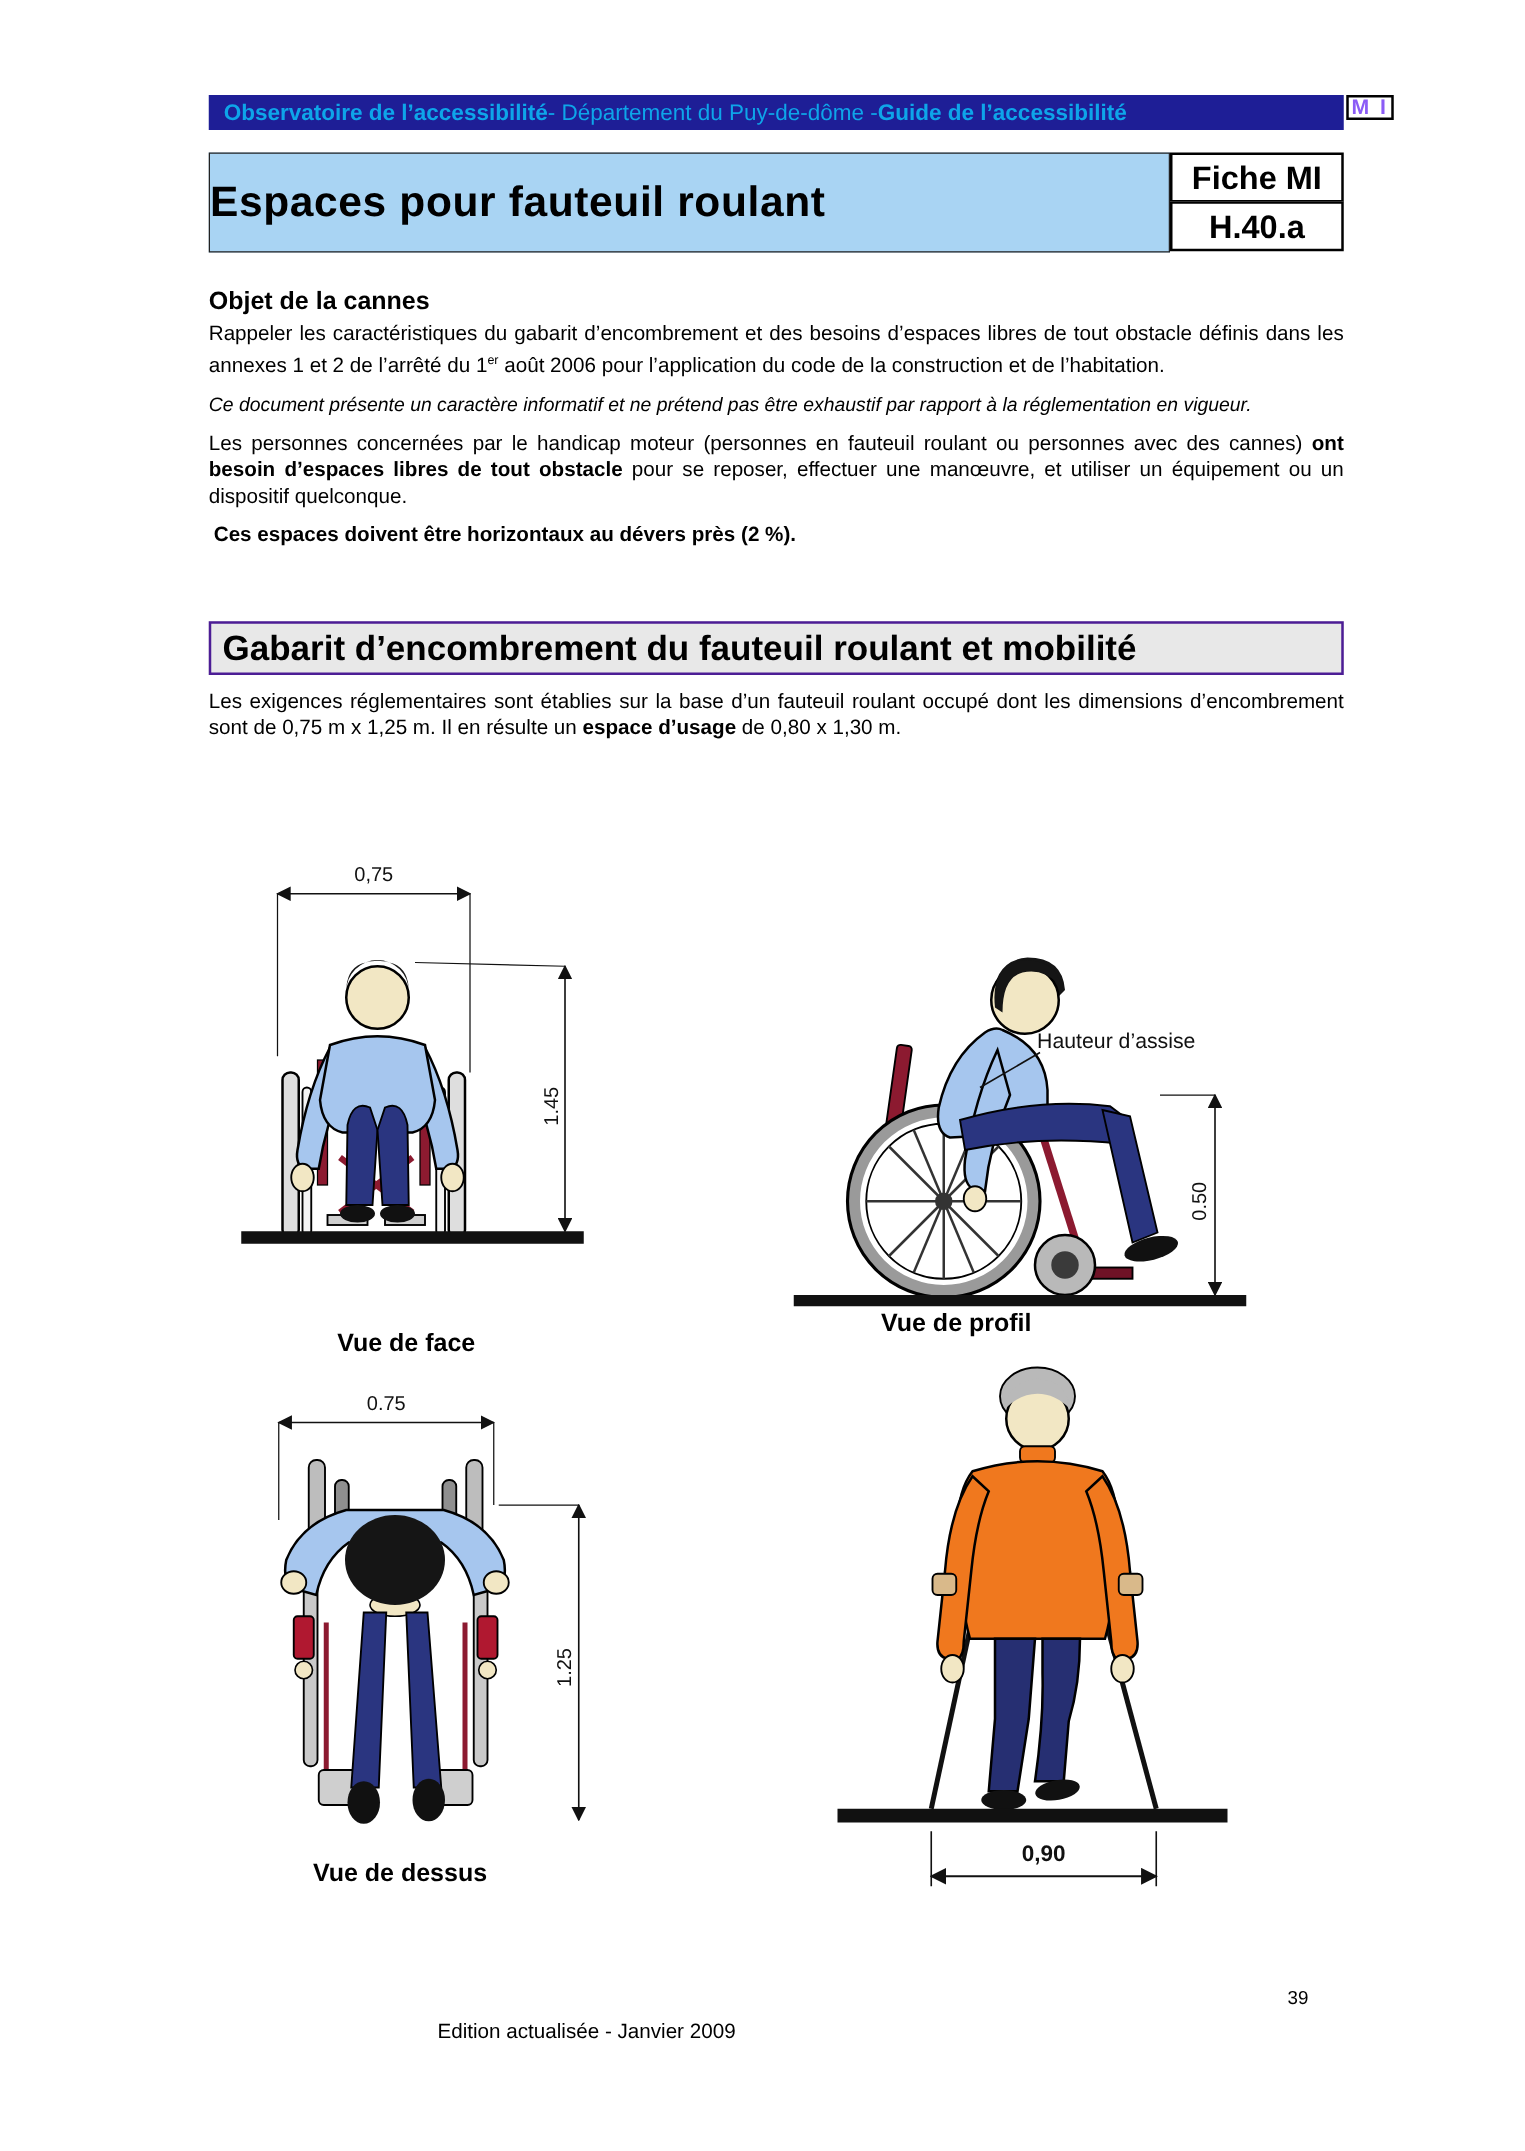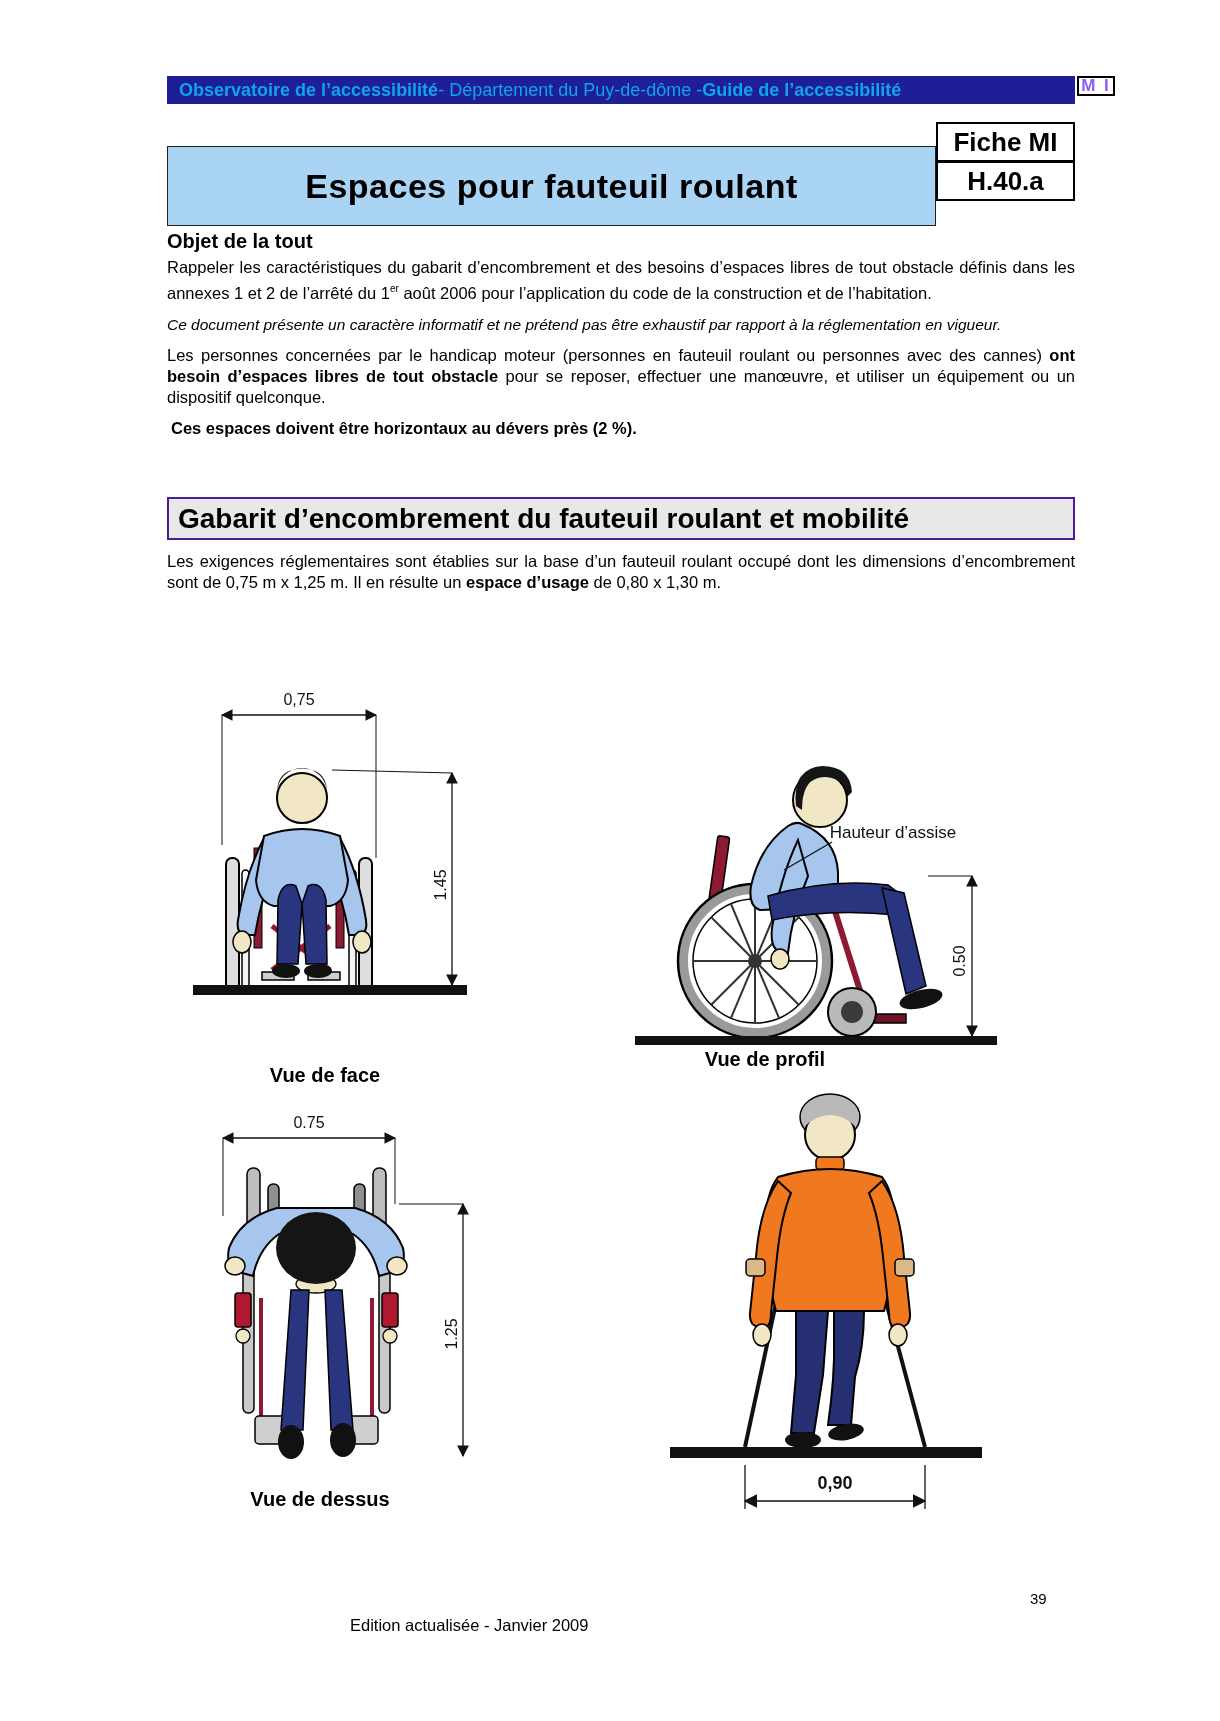--- a/index.html
+++ b/index.html
@@ -22,21 +22,21 @@
     left:1077px; top:76px; width:38px; height:20px;
     background:#fff; border:2px solid #000; color:#8b5cf6;
     display:flex; align-items:center; justify-content:center;
     font-weight:bold; font-size:17px; letter-spacing:2px;
   }
 
   
   .title-box {
     left:167px; top:122px; width:769px; height:80px;
     background:var(--title_blue,#a9d4f3); border:1px solid #222;
-    display:flex; align-items:center; justify-content:center;margin-top:24px;
+    display:flex; align-items:center; justify-content:flex-start;
   }
   .title-box .t { font-size:34px; font-weight:bold; letter-spacing:0.5px; }
   .fiche-cell {
     left:936px; width:139px; height:40px; background:#fff; border:2px solid #000;
     display:flex; align-items:center; justify-content:center;
     font-weight:bold; font-size:26px;
   }
   .fiche-1 { top:122px; }
   .fiche-2 { top:161px; }
 
@@ -82,21 +82,21 @@
 </div>
 <div class="abs mi-badge">M I</div>
 
 <div class="abs title-box">
   <span class="t">Espaces pour fauteuil roulant</span>
 </div>
 <div class="abs fiche-cell fiche-1">Fiche MI</div>
 <div class="abs fiche-cell fiche-2">H.40.a</div>
 
 <div class="abs objet">
-  <h2>Objet de la tout</h2>
+  <h2>Objet de la cannes</h2>
   <p class="para"><span>Rappeler les caractéristiques du gabarit d’encombrement et des besoins d’espaces libres de tout obstacle définis dans les annexes 1 et 2 de l’arrêté du 1</span><sup>er</sup><span> août 2006 pour l’application du code de la construction et de l’habitation.</span></p>
   <p class="para italic">Ce document présente un caractère informatif et ne prétend pas être exhaustif par rapport à la réglementation en vigueur.</p>
   <p class="para"><span>Les personnes concernées par le handicap moteur (personnes en fauteuil roulant ou personnes avec des cannes) </span><b>ont besoin d’espaces libres de tout obstacle</b><span> pour se reposer,  effectuer une manœuvre, et utiliser un équipement ou un dispositif quelconque.</span></p>
   <p class="para bold">Ces espaces doivent être horizontaux au dévers près (2 %).</p>
 </div>
 
 <div class="abs section-header">Gabarit d’encombrement du fauteuil roulant et mobilité</div>
 <div class="abs section-para">
   <p class="para"><span>Les exigences réglementaires sont établies sur la base d’un fauteuil roulant occupé dont les dimensions d’encombrement sont de 0,75 m x 1,25 m. Il en résulte un </span><b>espace d’usage</b><span> de 0,80 x 1,30 m.</span></p>
 </div>

